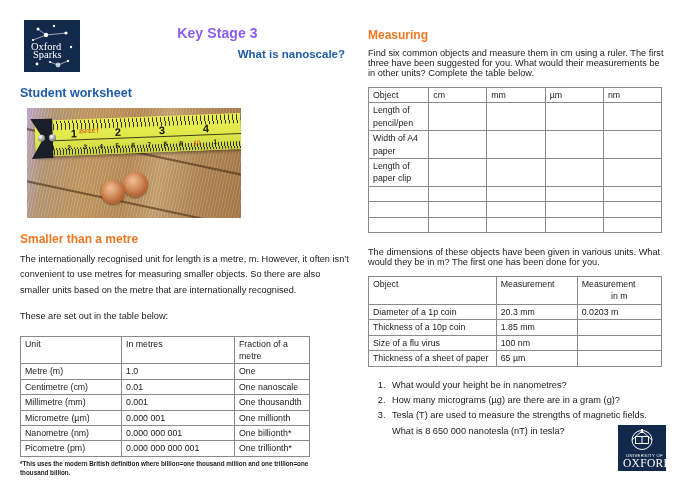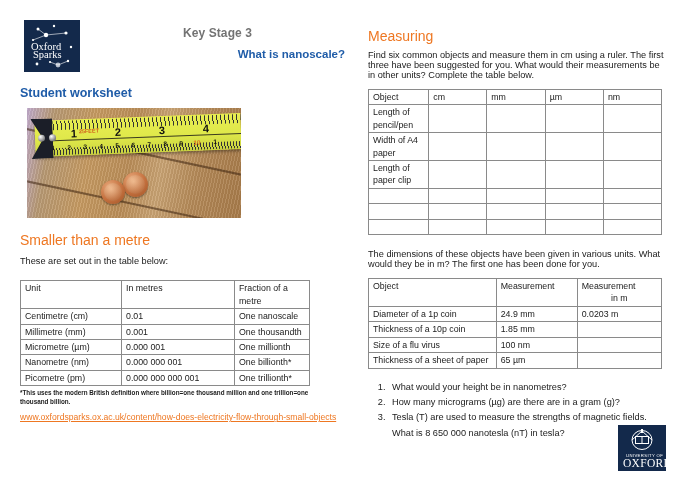--- a/index.html
+++ b/index.html
@@ -51,45 +51,45 @@
   }
   .logo-ox svg { display: block; }
   .title-block {
     position: absolute;
     left: 70px;
     top: 6px;
     width: 255px;
     text-align: center;
   }
   .title-main {
-    color: #737373;
-    font-weight: bold;
-    font-size: 12px;
+    color: #8b5cf6;
+    font-weight: bold;
+    font-size: 14px;
     line-height: 18px;
     letter-spacing: .1px;
   }
   .title-sub {
     color: #1f5ca8;
     font-weight: bold;
     font-size: 11.5px;
     line-height: 16px;
     margin-top: 4px;
     text-align: right;
   }
 
   h2.section-blue {
     color: #1f5ca8;
     font-weight: bold;
     font-size: 12.5px;
     margin: 6px 0 8px 0;
   }
   .section-orange {
     color: #ee7722;
-    font-weight: normal;
-    font-size: 14px;
+    font-weight: bold;
+    font-size: 12px;
     margin: 0 0 6px 0;
   }
 
   
   .photo-wrap {
     width: 214px;
     height: 110px;
     margin: 0 0 14px 7px;
     position: relative;
     overflow: hidden;
@@ -341,28 +341,34 @@
 
       <div class="coin" style="left:96px; top:64px; width:25px; height:25px;">
         <div class="coin-inner"></div>
       </div>
       <div class="coin" style="left:74px; top:72px; width:24px; height:24px;">
         <div class="coin-inner"></div>
       </div>
     </div>
 
     <div class="section-orange">Smaller than a metre</div>
+    <p class="para">The internationally recognised unit for length is a metre, m. However, it often isn’t convenient to use metres for measuring smaller objects.  So there are also smaller units based on the metre that are internationally recognised.</p>
     <p class="para">These are set out in the table below:</p>
 
     <table class="tbl-units">
       <tbody>
         <tr>
           <td>Unit</td>
           <td>In metres</td>
           <td>Fraction of a metre</td>
+        </tr>
+        <tr>
+          <td>Metre (m)</td>
+          <td>1.0</td>
+          <td>One</td>
         </tr>
         <tr>
           <td>Centimetre (cm)</td>
           <td>0.01</td>
           <td>One nanoscale</td>
         </tr>
         <tr>
           <td>Millimetre (mm)</td>
           <td>0.001</td>
           <td>One thousandth</td>
@@ -452,21 +458,21 @@
 
     <table class="tbl-dims">
       <tbody>
         <tr>
           <td>Object</td>
           <td>Measurement</td>
           <td class="hdr-m"><span>Measurement</span><span class="ln2">in m</span></td>
         </tr>
         <tr>
           <td>Diameter of a 1p coin</td>
-          <td>24.9 mm</td>
+          <td>20.3 mm</td>
           <td>0.0203 m</td>
         </tr>
         <tr>
           <td>Thickness of a 10p coin</td>
           <td>1.85 mm</td>
           <td></td>
         </tr>
         <tr>
           <td>Size of a flu virus</td>
           <td>100 nm</td>

